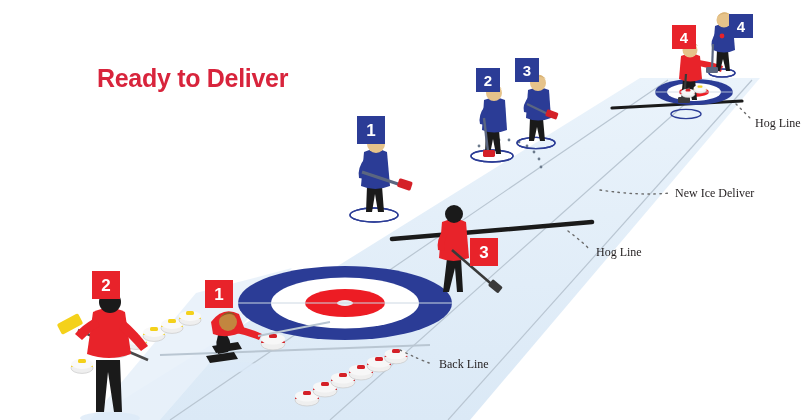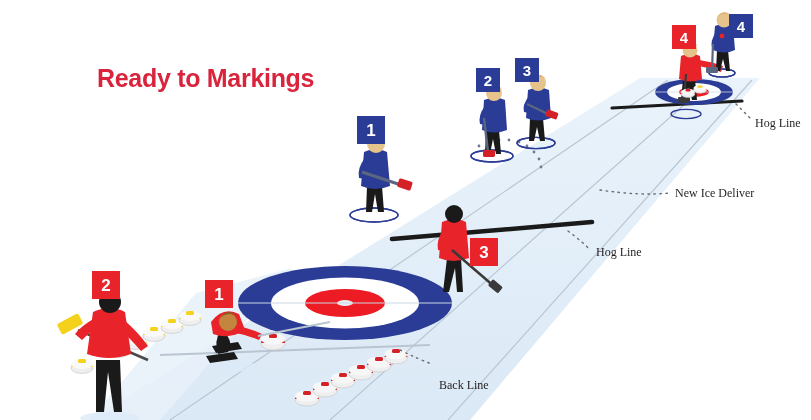--- a/index.html
+++ b/index.html
@@ -328,29 +328,29 @@
 
     <g stroke="#6b6b6b" stroke-width="1.4" stroke-dasharray="1.5 4.5" stroke-linecap="round" fill="none">
       <path d="M736 104 L752 120"></path>
       <path d="M600 190 Q640 196 670 193"></path>
       <path d="M568 231 Q584 243 590 250"></path>
       <path d="M400 350 Q420 360 432 364"></path>
     </g>
 
   </svg>
 
-  <div class="title">Ready to Markings</div>
+  <div class="title">Ready to Deliver</div>
 
   <div class="badge red" style="left:92px;  top:271px;">2</div>
   <div class="badge red" style="left:205px; top:280px;">1</div>
   <div class="badge blue" style="left:357px; top:116px;">1</div>
   <div class="badge red" style="left:470px; top:238px;">3</div>
   <div class="badge blue sm" style="left:476px; top:68px;">2</div>
   <div class="badge blue sm" style="left:515px; top:58px;">3</div>
   <div class="badge red sm" style="left:672px; top:25px;">4</div>
   <div class="badge blue sm" style="left:729px; top:14px;">4</div>
 
   <div class="anno" style="left:755px; top:116px;">Hog Line</div>
   <div class="anno" style="left:675px; top:186px;">New Ice Deliver</div>
   <div class="anno" style="left:596px; top:245px;">Hog Line</div>
-  <div class="anno" style="left:439px; top:378px;">Back Line</div>
+  <div class="anno" style="left:439px; top:357px;">Back Line</div>
 
 </div>
 
 </body></html>

